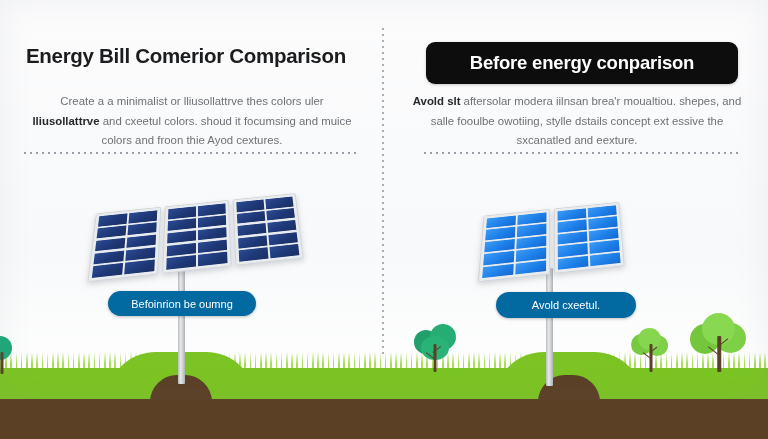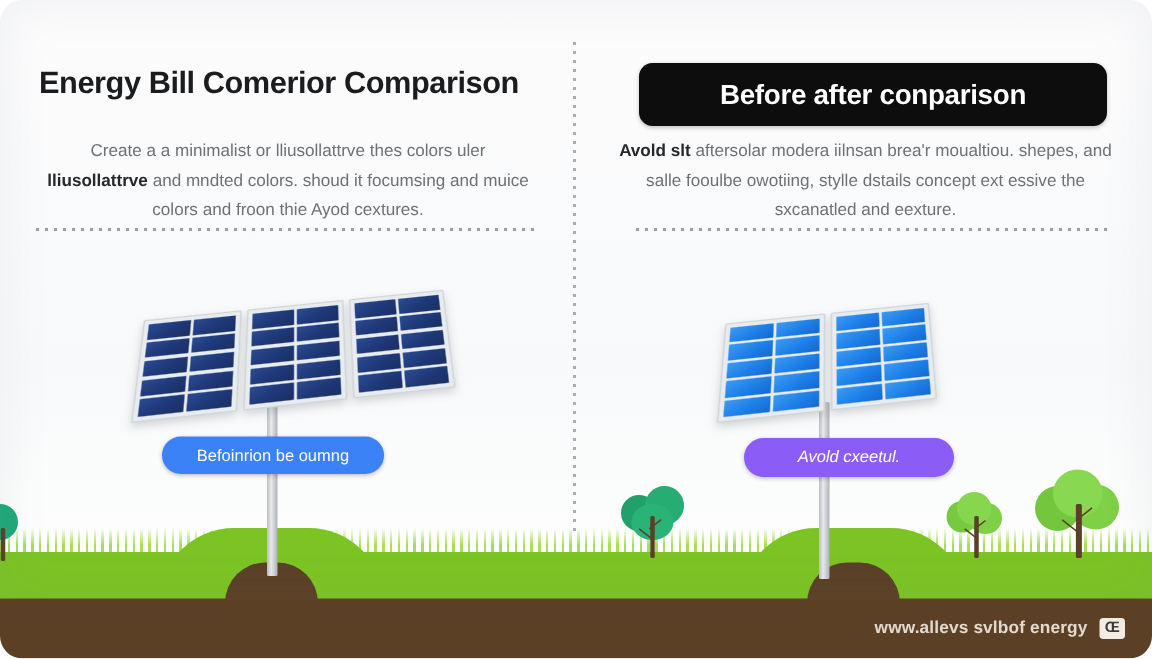--- a/index.html
+++ b/index.html
@@ -6,21 +6,20 @@
   html,body{margin:0;padding:0;}
   body{
     width:768px;height:439px;overflow:hidden;
     font-family:"Liberation Sans","DejaVu Sans",sans-serif;
     background:#ffffff;
   }
   .canvas{
     position:relative;width:768px;height:439px;
     background:#fbfbfc;
     overflow:hidden;
-    border-radius:15px;
   }
   
   .board{
     position:absolute;left:0;top:0;width:768px;height:400px;
     background:linear-gradient(180deg,#fcfcfd 0%,#f8f9fa 62%,#ffffff 100%);
   }
   .vignette{
     position:absolute;left:0;top:0;width:768px;height:400px;
     box-shadow:inset 0 0 34px rgba(120,125,135,.10);
     pointer-events:none;
@@ -115,22 +114,22 @@
   .cell{border-radius:.5px;}
   .dark .cell{background:linear-gradient(150deg,#2c4b93 0%,#1e3877 55%,#1a2f63 100%);}
   .bright .cell{background:linear-gradient(150deg,#3d9bf5 0%,#1d7fe8 55%,#1569cf 100%);}
 
   
   .badge{
     position:absolute;display:flex;align-items:center;justify-content:center;
     border-radius:13px;font-size:11px;color:#ffffff;white-space:nowrap;
     box-shadow:0 1px 3px rgba(0,0,0,.25);
   }
-  .badge.dark{background:#3b82f6;}
-  .badge.blue{background:#8b5cf6;font-style:italic;}
+  .badge.dark{background:#0369a1;}
+  .badge.blue{background:#0369a1;}
 
   
   .tree{position:absolute;}
   .trunk{position:absolute;left:50%;transform:translateX(-50%);
     background:#5a4026;border-radius:1px;}
   .leaf{position:absolute;border-radius:50%;}
   .branch{position:absolute;background:#5a4026;height:1.4px;transform-origin:left center;}
 
   
   .footer{
@@ -155,30 +154,30 @@
 
 <div class="canvas">
 
   <div class="board"></div>
 
   <div class="half left">
     <div class="title-plain">Energy Bill Comerior Comparison</div>
 
     <div class="body-text l">
       <span>Create a a minimalist or lliusollattrve thes colors uler</span>
-      <b>lliusollattrve</b><span> and mndted colors. shoud it focumsing and muice colors and froon thie Ayod cextures.</span>
+      <b>lliusollattrve</b><span> and cxeetul colors. shoud it focumsing and muice colors and froon thie Ayod cextures.</span>
     </div>
 
     <div class="divider-h l"></div>
   </div>
 
   <div class="half right"></div>
 
   <div class="title-pill">
-    <span>Before after conparison</span>
+    <span>Before energy conparison</span>
   </div>
 
   <div class="body-text r">
     <b>Avold slt</b><span> aftersolar modera iilnsan brea'r moualtiou. shepes, and salle fooulbe owotiing, stylle dstails concept ext essive the sxcanatled and eexture.</span>
   </div>
 
   <div class="divider-h r"></div>
 
   <div class="divider-v"></div>
 
@@ -295,21 +294,15 @@
     <div class="trunk" style="top:24px;width:3.5px;height:36px;"></div>
     <div class="branch" style="left:28px;top:34px;width:13px;transform:rotate(-38deg);"></div>
     <div class="branch" style="left:18px;top:34px;width:13px;transform:rotate(38deg);"></div>
   </div>
 
   <div class="tree" style="left:-12px;top:332px;width:28px;height:42px;">
     <div class="leaf" style="left:0px;top:4px;width:24px;height:24px;background:#1fa87a;"></div>
     <div class="trunk" style="top:20px;width:3px;height:22px;"></div>
   </div>
 
-  <div class="footer">
-    <span class="footer-text">www.allevs svlbof energy</span>
-    <span class="footer-logo">
-      <span class="g">Œ</span>
-    </span>
-  </div>
 
   <div class="vignette"></div>
 </div>
 
 </body></html>

